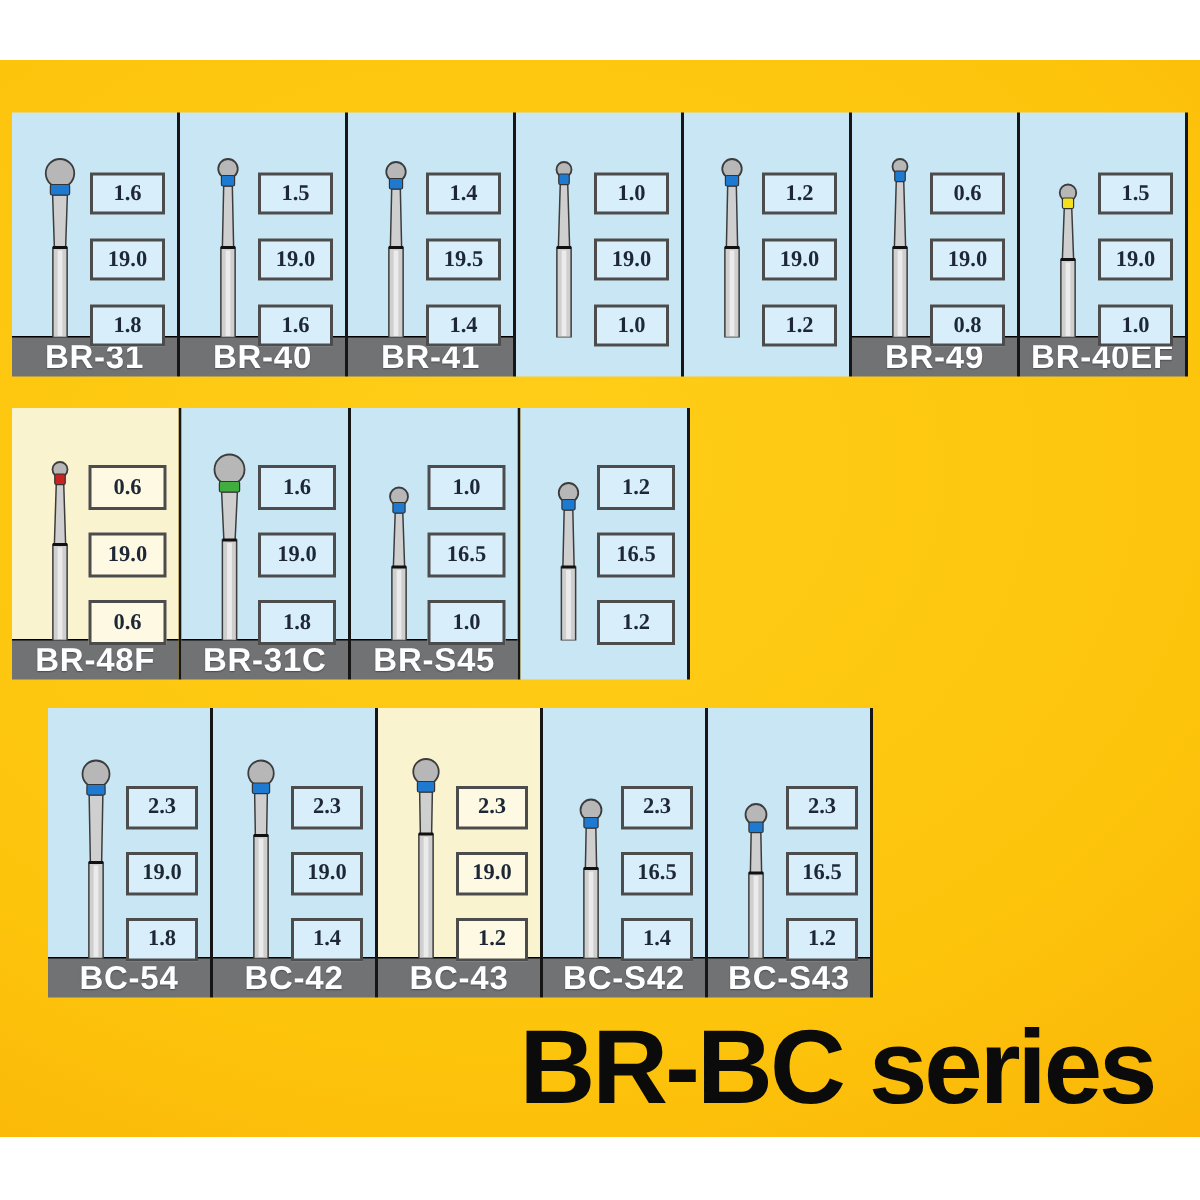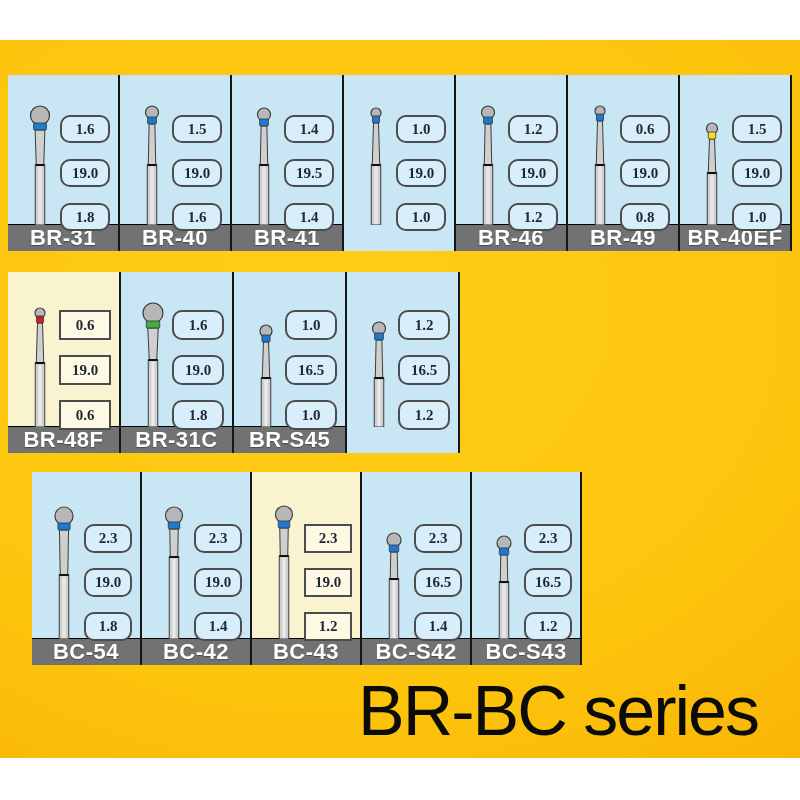--- a/index.html
+++ b/index.html
@@ -30,32 +30,32 @@
   }
   .bur{position:absolute;left:10px;top:0;}
   .boxes{
     position:absolute;top:0;right:8px;display:flex;flex-direction:column;
   }
   .vbox{
     width:46px;border:2px solid #4c4c4c;text-align:center;
     font-family:"Liberation Serif",serif;font-weight:bold;
     color:#1d2736;display:flex;align-items:center;justify-content:center;
   }
-  .bg-blue .vbox{background:#d8eefa;border-radius:10px;}
+  .bg-blue .vbox{background:#d8eefa;}
   .bg-cream .vbox{background:#fdf9e2;}
   .r1 .boxes{padding-top:40px;gap:16px;}
   .r1 .vbox{height:24px;font-size:15px;}
   .r2 .boxes{padding-top:38px;gap:15px;}
   .r2 .vbox{height:26px;font-size:15px;width:48px;}
   .r3 .boxes{padding-top:52px;gap:15px;}
   .r3 .vbox{height:25px;font-size:15px;width:44px;}
   .series-title{
     position:absolute;left:318px;top:668px;width:480px;height:86px;
     display:flex;align-items:center;justify-content:center;
-    font-size:70px;font-weight:normal;letter-spacing:-2px;color:#0b0b0b;
+    font-size:70px;font-weight:bold;letter-spacing:-2px;color:#0b0b0b;
     white-space:nowrap;
     text-align:right;
   }
 </style>
 </head>
 <body>
 
 <div class="panel"></div>
 
 <div id="grid">
@@ -144,21 +144,20 @@
             <circle cx="22" cy="37.5" r="6.5" fill="#b7b7b7" stroke="#3c3c3c" stroke-width="1.2"></circle>
             <rect x="17.6125" y="42" width="8.775" height="7" rx="1" fill="#1d7ad0" stroke="#333" stroke-width="0.8"></rect>
             <line x1="17.25" y1="90" x2="26.75" y2="90" stroke="#111" stroke-width="2"></line>
           </svg>
       <div class="boxes">
         <div class="vbox">1.2</div>
         <div class="vbox">19.0</div>
         <div class="vbox">1.2</div>
       </div>
     </div>
-    <div class="strip">BR-46</div>
   </div>
 
   <div class="cell bg-blue" style="width: 112px;">
     <div class="body">
       <svg class="bur" xmlns="http://www.w3.org/2000/svg" width="44" height="150" viewBox="0 0 44 150">
             <polygon points="19.5,46 24.5,46 25.75,90 18.25,90" fill="#cfcfcf" stroke="#3c3c3c" stroke-width="1"></polygon>
             <rect x="17.25" y="90" width="9.5" height="60" fill="#cfcfcf" stroke="#3c3c3c" stroke-width="1"></rect>
             <rect x="20.4" y="92" width="3.2" height="57" fill="#ebebeb"></rect>
             <circle cx="22" cy="36" r="5" fill="#b7b7b7" stroke="#3c3c3c" stroke-width="1.2"></circle>
             <rect x="18.5" y="39" width="7" height="7" rx="1" fill="#1d7ad0" stroke="#333" stroke-width="0.8"></rect>

